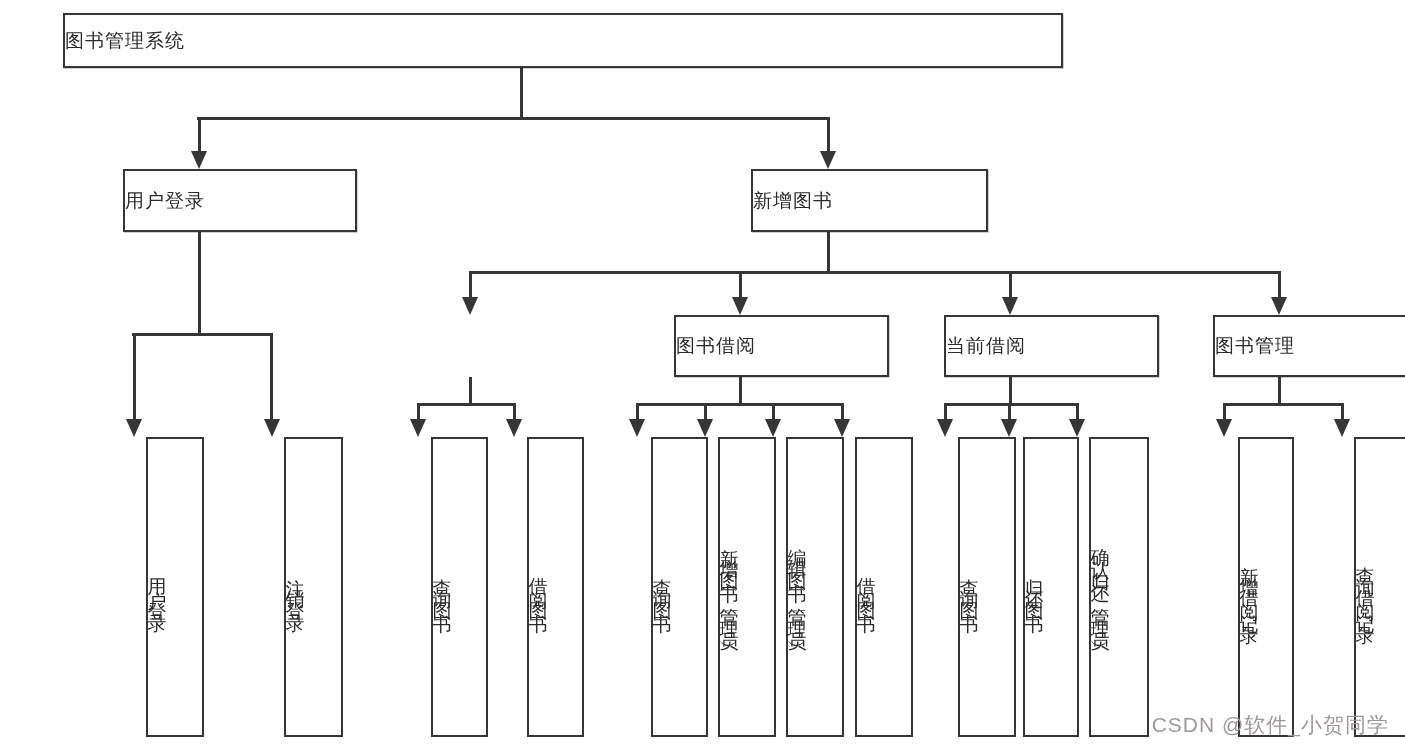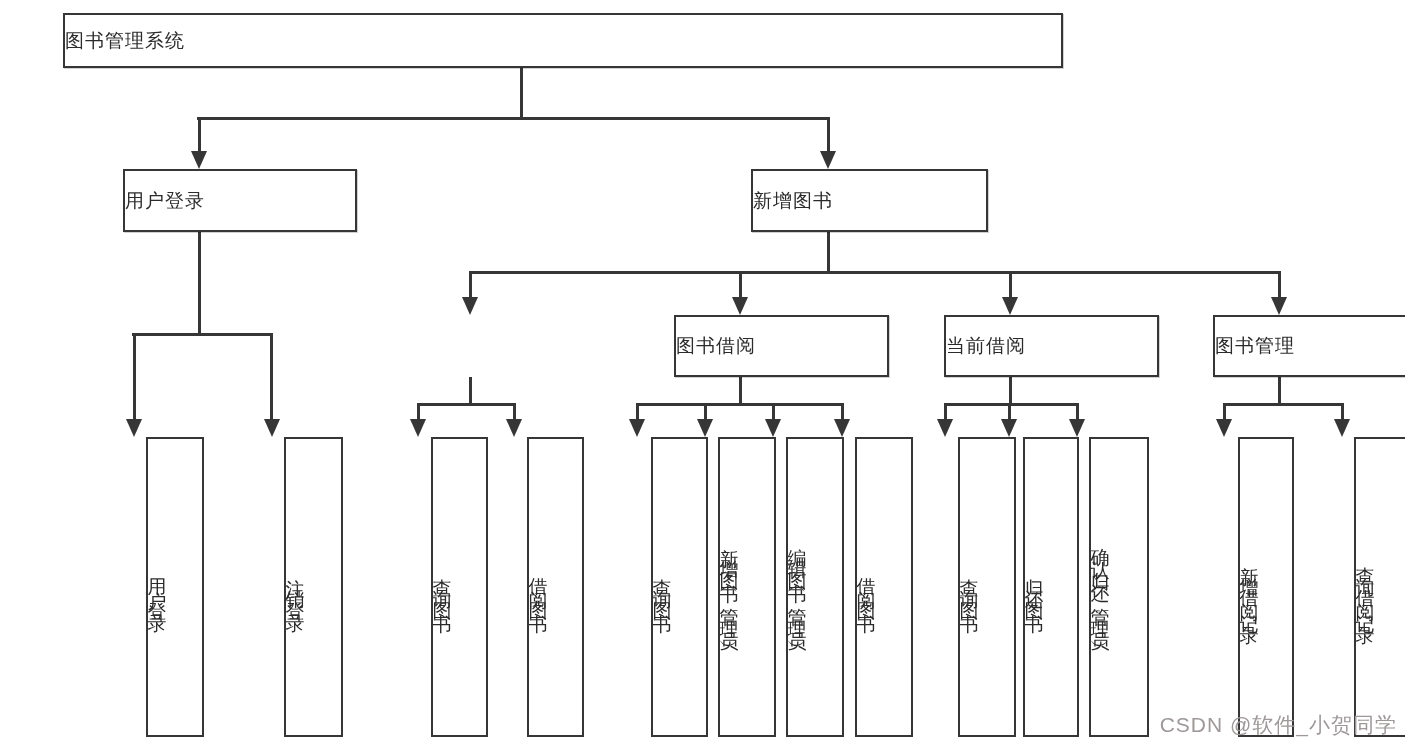--- a/index.html
+++ b/index.html
@@ -41,21 +41,21 @@
   #n-c2{left:677px;top:437px;width:58px;height:300px;}
   #n-c3{left:745px;top:437px;width:58px;height:300px;}
   #n-c4{left:814px;top:437px;width:58px;height:300px;}
   #n-d1{left:917px;top:437px;width:58px;height:300px;}
   #n-d2{left:982px;top:437px;width:56px;height:300px;}
   #n-d3{left:1048px;top:437px;width:60px;height:300px;}
   #n-e1{left:1197px;top:437px;width:56px;height:300px;}
   #n-e2{left:1313px;top:437px;width:59px;height:300px;}
   
   #watermark{
-    position:absolute;top:711px;right:8px;font-size:21px;color:#9e9898;
+    position:absolute;top:711px;right:16px;font-size:21px;color:#9e9898;
     letter-spacing:1px;white-space:nowrap;
   }
 </style>
 </head>
 <body>
 
 <div class="canvas">
 
   <div class="ln" style="left:520px;top:68px;width:3px;height:52px;"></div>
   <div class="ln" style="left:197px;top:117px;width:633px;height:3px;"></div>

